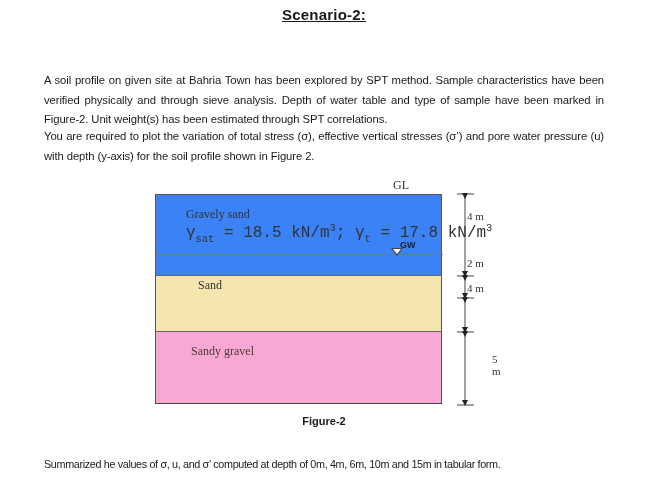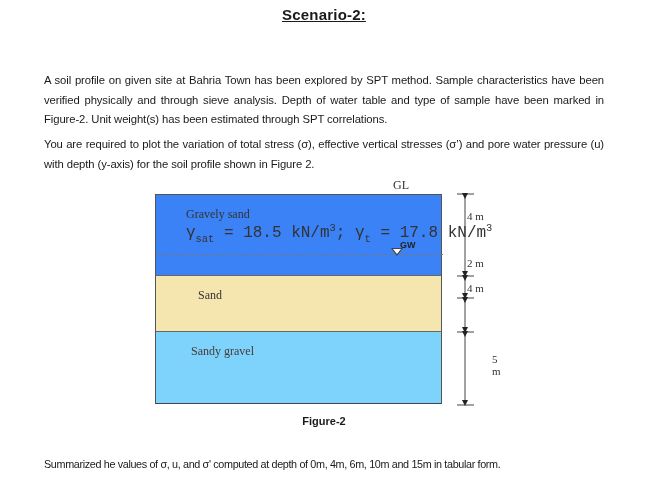--- a/index.html
+++ b/index.html
@@ -9,21 +9,21 @@
   }
   .title {
     position: absolute; left: 0; width: 648px; top: 6px; text-align: center;
     font-size: 15px; font-weight: bold; text-decoration: underline; letter-spacing: 0.2px;
   }
   .para {
     position: absolute; left: 44px; width: 560px; font-size: 11.3px; line-height: 19.5px;
     text-align: justify; letter-spacing: -0.1px;
   }
   .p1 { top: 36px; margin-top: 35px; }
-  .p2 { top: 127px; margin-top: 8px; }
+  .p2 { top: 127px; }
   .fig-caption {
     position: absolute; left: 0; width: 648px; top: 415px; text-align: center;
     font-size: 11px; font-weight: bold;
   }
   .summary {
     position: absolute; left: 44px; top: 458px; font-size: 10.8px; letter-spacing: -0.35px;
   }
   
   .fig { position: absolute; left: 155px; top: 178px; width: 330px; height: 230px; }
   .gl-label {
@@ -32,21 +32,21 @@
   }
   .layer {
     position: absolute; left: 0; width: 287px; border-left: 1px solid #555; border-right: 1px solid #555;
     box-sizing: border-box;
   }
   .layer1 {
     top: 16px; height: 82px; background: #3b82f6; border-top: 1px solid #555;
     border-bottom: 1px solid #666;
   }
   .layer2 { top: 98px; height: 56px; background: #f5e6b0; border-bottom: 1px solid #666; }
-  .layer3 { top: 154px; height: 72px; background: #7dd3fc; border-bottom: 1.5px solid #444; }
+  .layer3 { top: 154px; height: 72px; background: #f9a8d4; border-bottom: 1.5px solid #444; }
   .wt-line {
     position: absolute; left: 0; top: 59px; width: 287px; border-top: 1px dashed #777;
   }
   .soil-name {
     position: absolute; font-family: "Liberation Serif", serif; font-size: 12px; color: #333;
   }
   .soil-prop {
     position: absolute; font-family: Liberation Mono, monospace; font-size: 16px; color: #333;
     white-space: nowrap;
   }
@@ -80,21 +80,21 @@
 
   <div class="layer layer1">
     <div class="soil-name" style="left:30px; top:12px;">Gravely sand</div>
     <div class="soil-prop" style="left:30px; top:27px;">γ<sub>sat</sub> = 18.5 kN/m<sup>3</sup>; γ<sub>t</sub> = 17.8 kN/m<sup>3</sup></div>
     <div class="wt-line"></div>
     <div class="gw-label">GW</div>
     <div class="gw-tri"></div>
   </div>
 
   <div class="layer layer2">
-    <div class="soil-name" style="left:42px; top:12px;">Sand</div>
+    <div class="soil-name" style="left:42px; top:2px;">Sand</div>
   </div>
 
   <div class="layer layer3">
     <div class="soil-name" style="left:35px; top:12px;">Sandy gravel</div>
   </div>
 
   <svg class="dim-svg" width="40" height="232">
     <defs>
       <marker id="ah" markerWidth="6" markerHeight="6" refX="3" refY="3" orient="auto">
         <path d="M0,0 L6,3 L0,6 Z" fill="#222"></path>

